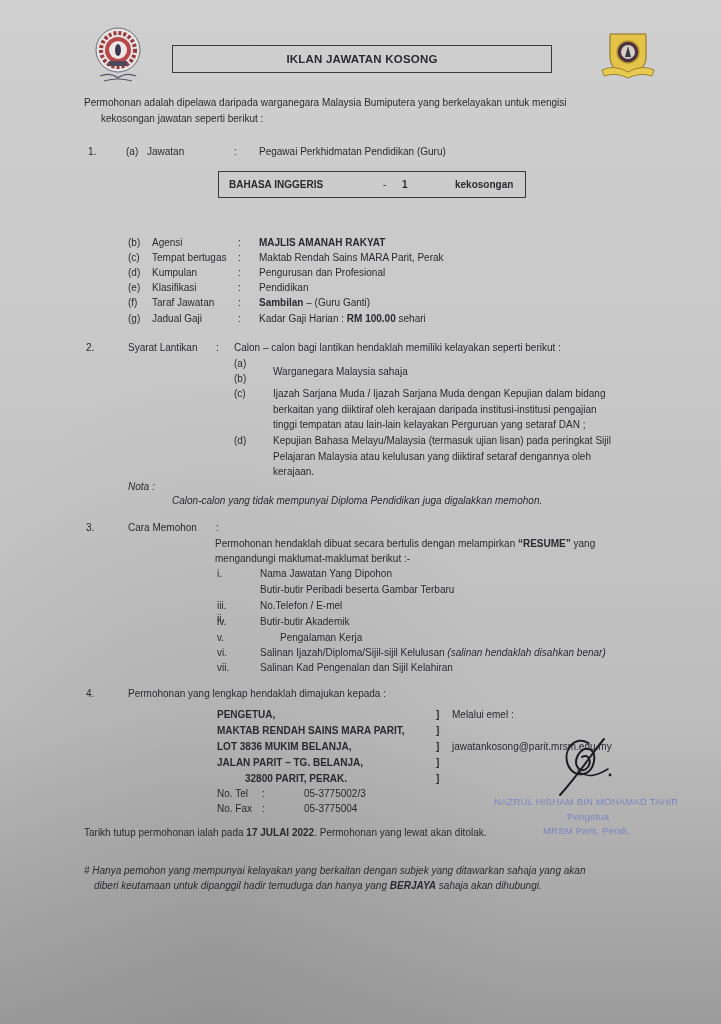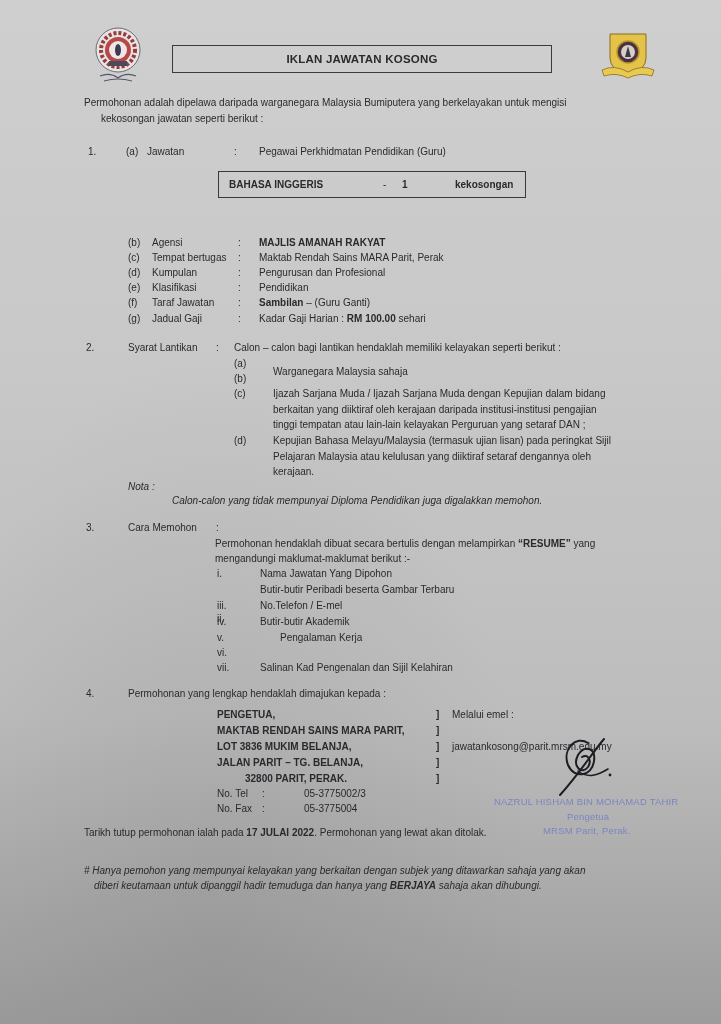--- a/index.html
+++ b/index.html
@@ -168,20 +168,21 @@
   <div class="abs t" style="left:217px; top:599px;">iii.</div>
   <div class="abs t" style="left:260px; top:599px;">No.Telefon / E-mel</div>
 
   <div class="abs t" style="left:217px; top:615px;">iv.</div>
   <div class="abs t" style="left:260px; top:615px;">Butir-butir Akademik</div>
 
   <div class="abs t" style="left:217px; top:631px;">v.</div>
   <div class="abs t" style="left:260px; top:631px;padding-left:20px;">Pengalaman Kerja</div>
 
   <div class="abs t" style="left:217px; top:646px;">vi.</div>
+  <div class="abs t" style="left:260px; top:646px;"><span>Salinan Ijazah/Diploma/Sijil-sijil  Kelulusan  </span><span class="i">(salinan hendaklah disahkan benar)</span></div>
 
   <div class="abs t" style="left:217px; top:661px;">vii.</div>
   <div class="abs t" style="left:260px; top:661px;">Salinan Kad Pengenalan dan Sijil Kelahiran</div>
 
   <div class="abs t" style="left:86px; top:687px;">4.</div>
   <div class="abs t" style="left:128px; top:687px;">Permohonan yang lengkap hendaklah dimajukan kepada :</div>
 
   <div class="abs t b" style="left:217px; top:708px;">PENGETUA,</div>
   <div class="abs t b" style="left:217px; top:724px;">MAKTAB RENDAH SAINS MARA PARIT,</div>
   <div class="abs t b" style="left:217px; top:740px;">LOT 3836 MUKIM BELANJA,</div>

